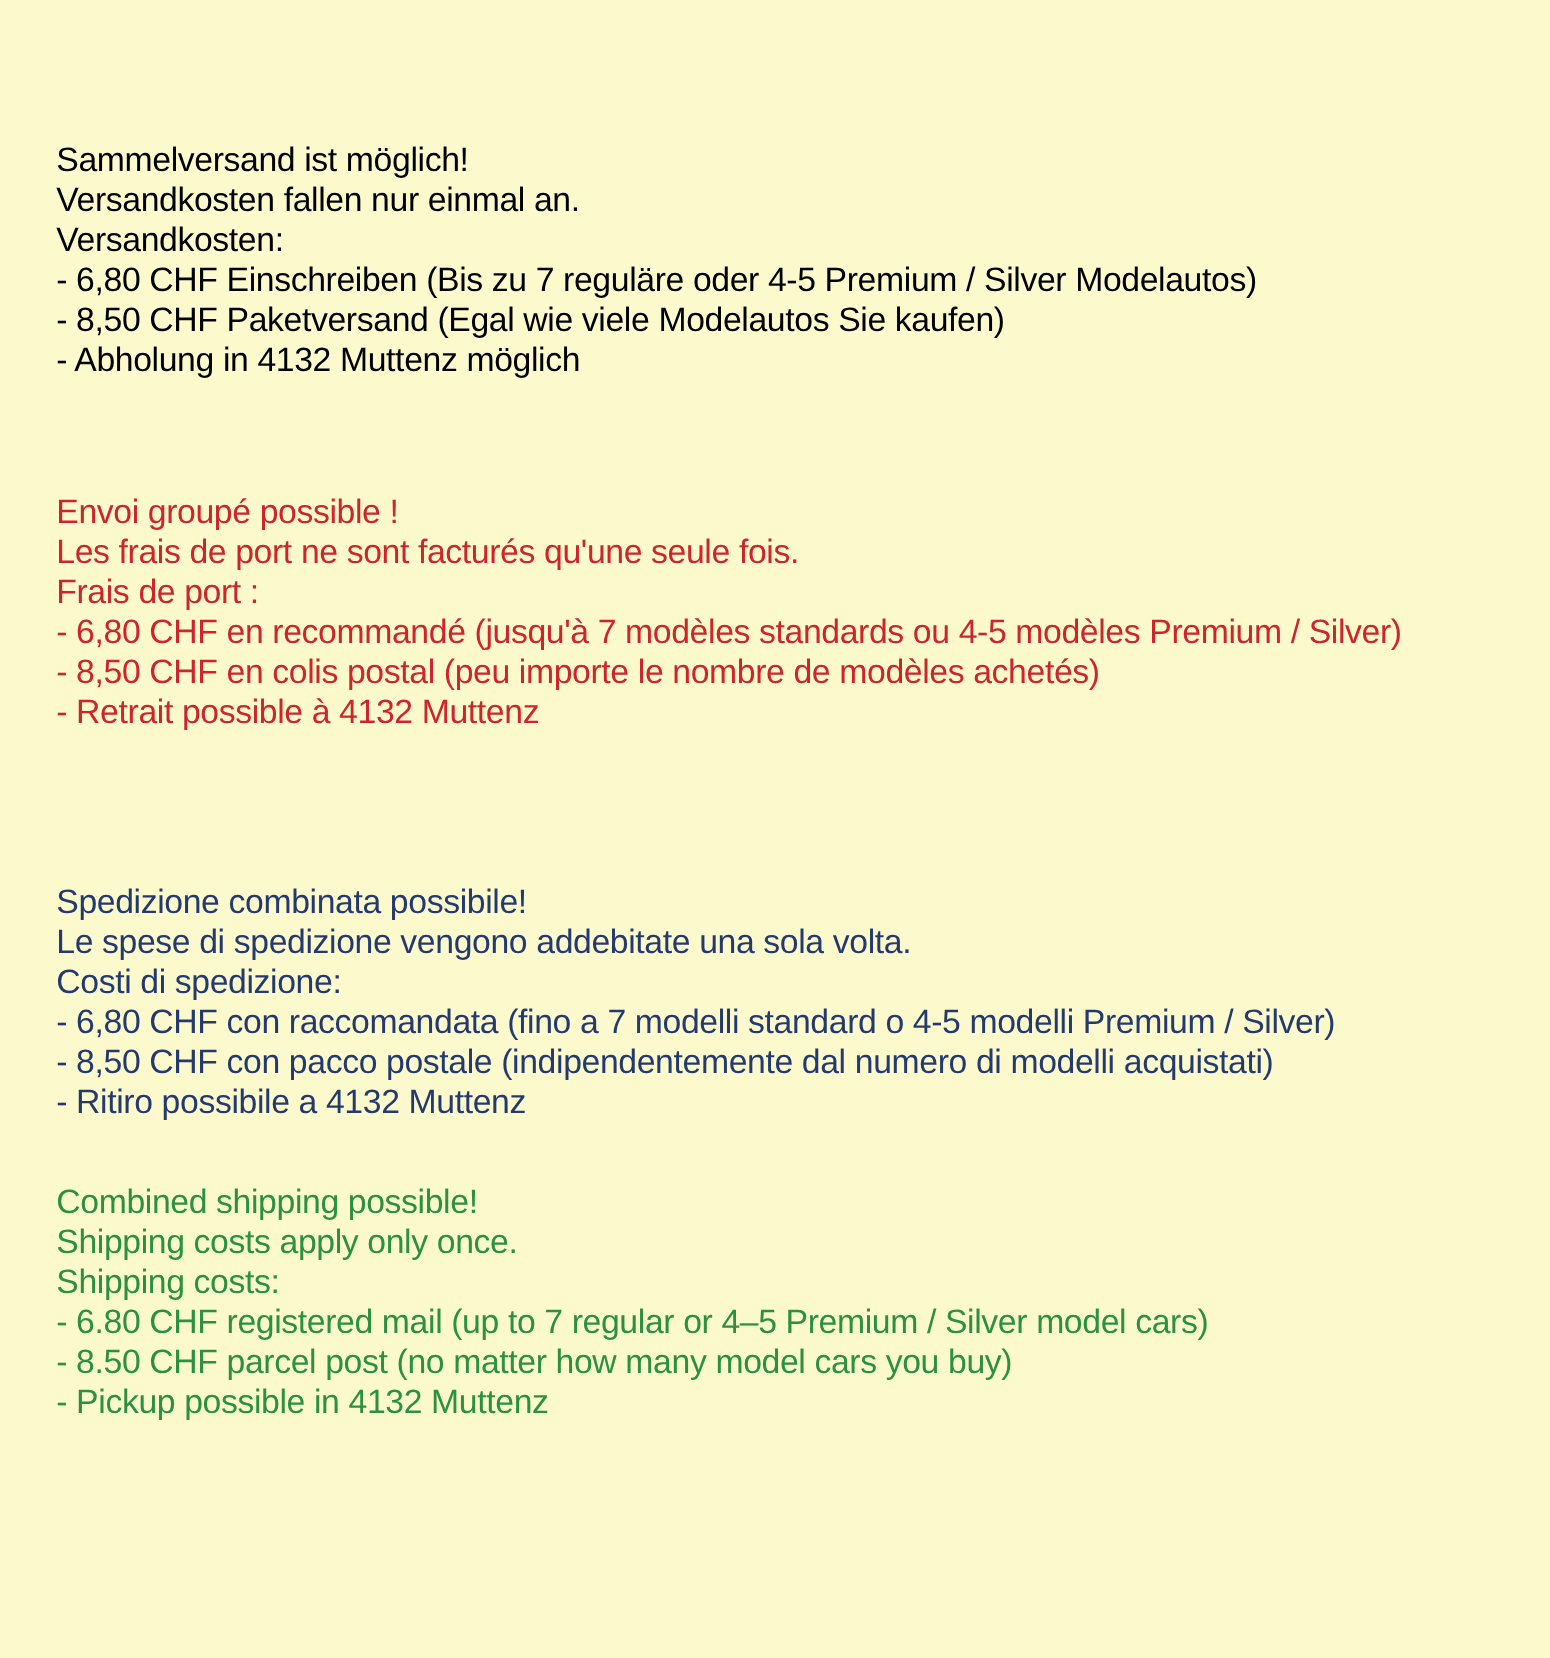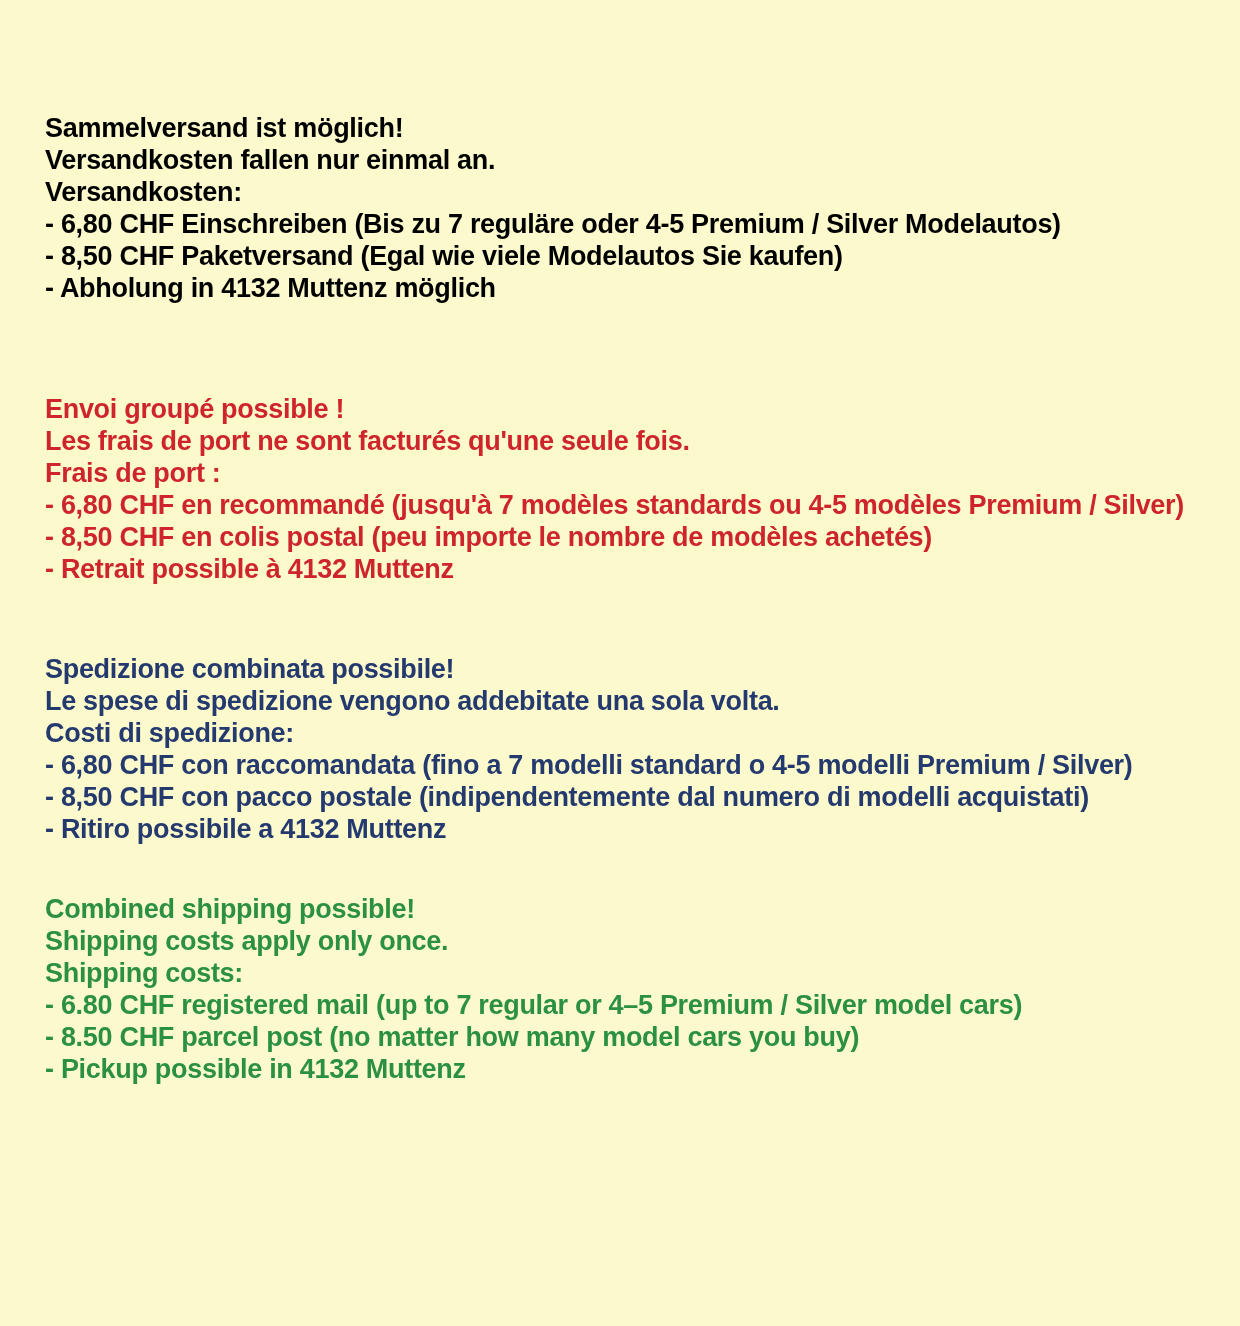--- a/index.html
+++ b/index.html
@@ -8,30 +8,29 @@
   }
   body {
     width: 1240px;
     height: 1326px;
     background: #FCFACD;
     font-family: "Liberation Sans", "DejaVu Sans", sans-serif;
     overflow: hidden;
   }
   .content {
     padding: 112px 20px 0 45px;
-    font-weight: bold;
   }
   .block {
     font-size: 27px;
     line-height: 32px;
     letter-spacing: -0.3px;
     white-space: pre;
   }
   .block-german  { margin-bottom: 89px;  }
-  .block-french  { margin-bottom: 68px; }
+  .block-french  { margin-bottom: 120px; }
   .block-italian { margin-bottom: 48px;  }
   .block-english { margin-bottom: 0;     }
   .line {
     min-height: 32px;
   }
 </style>
 </head>
 <body style="background: rgb(252, 250, 205);">
 
 <div class="content">

